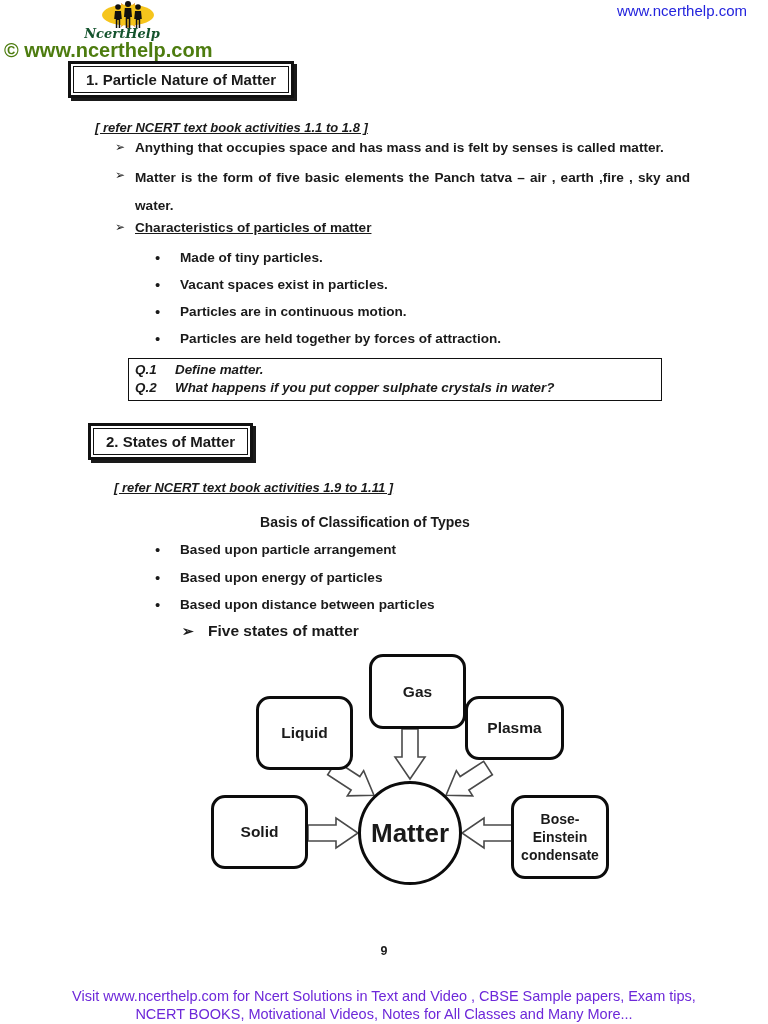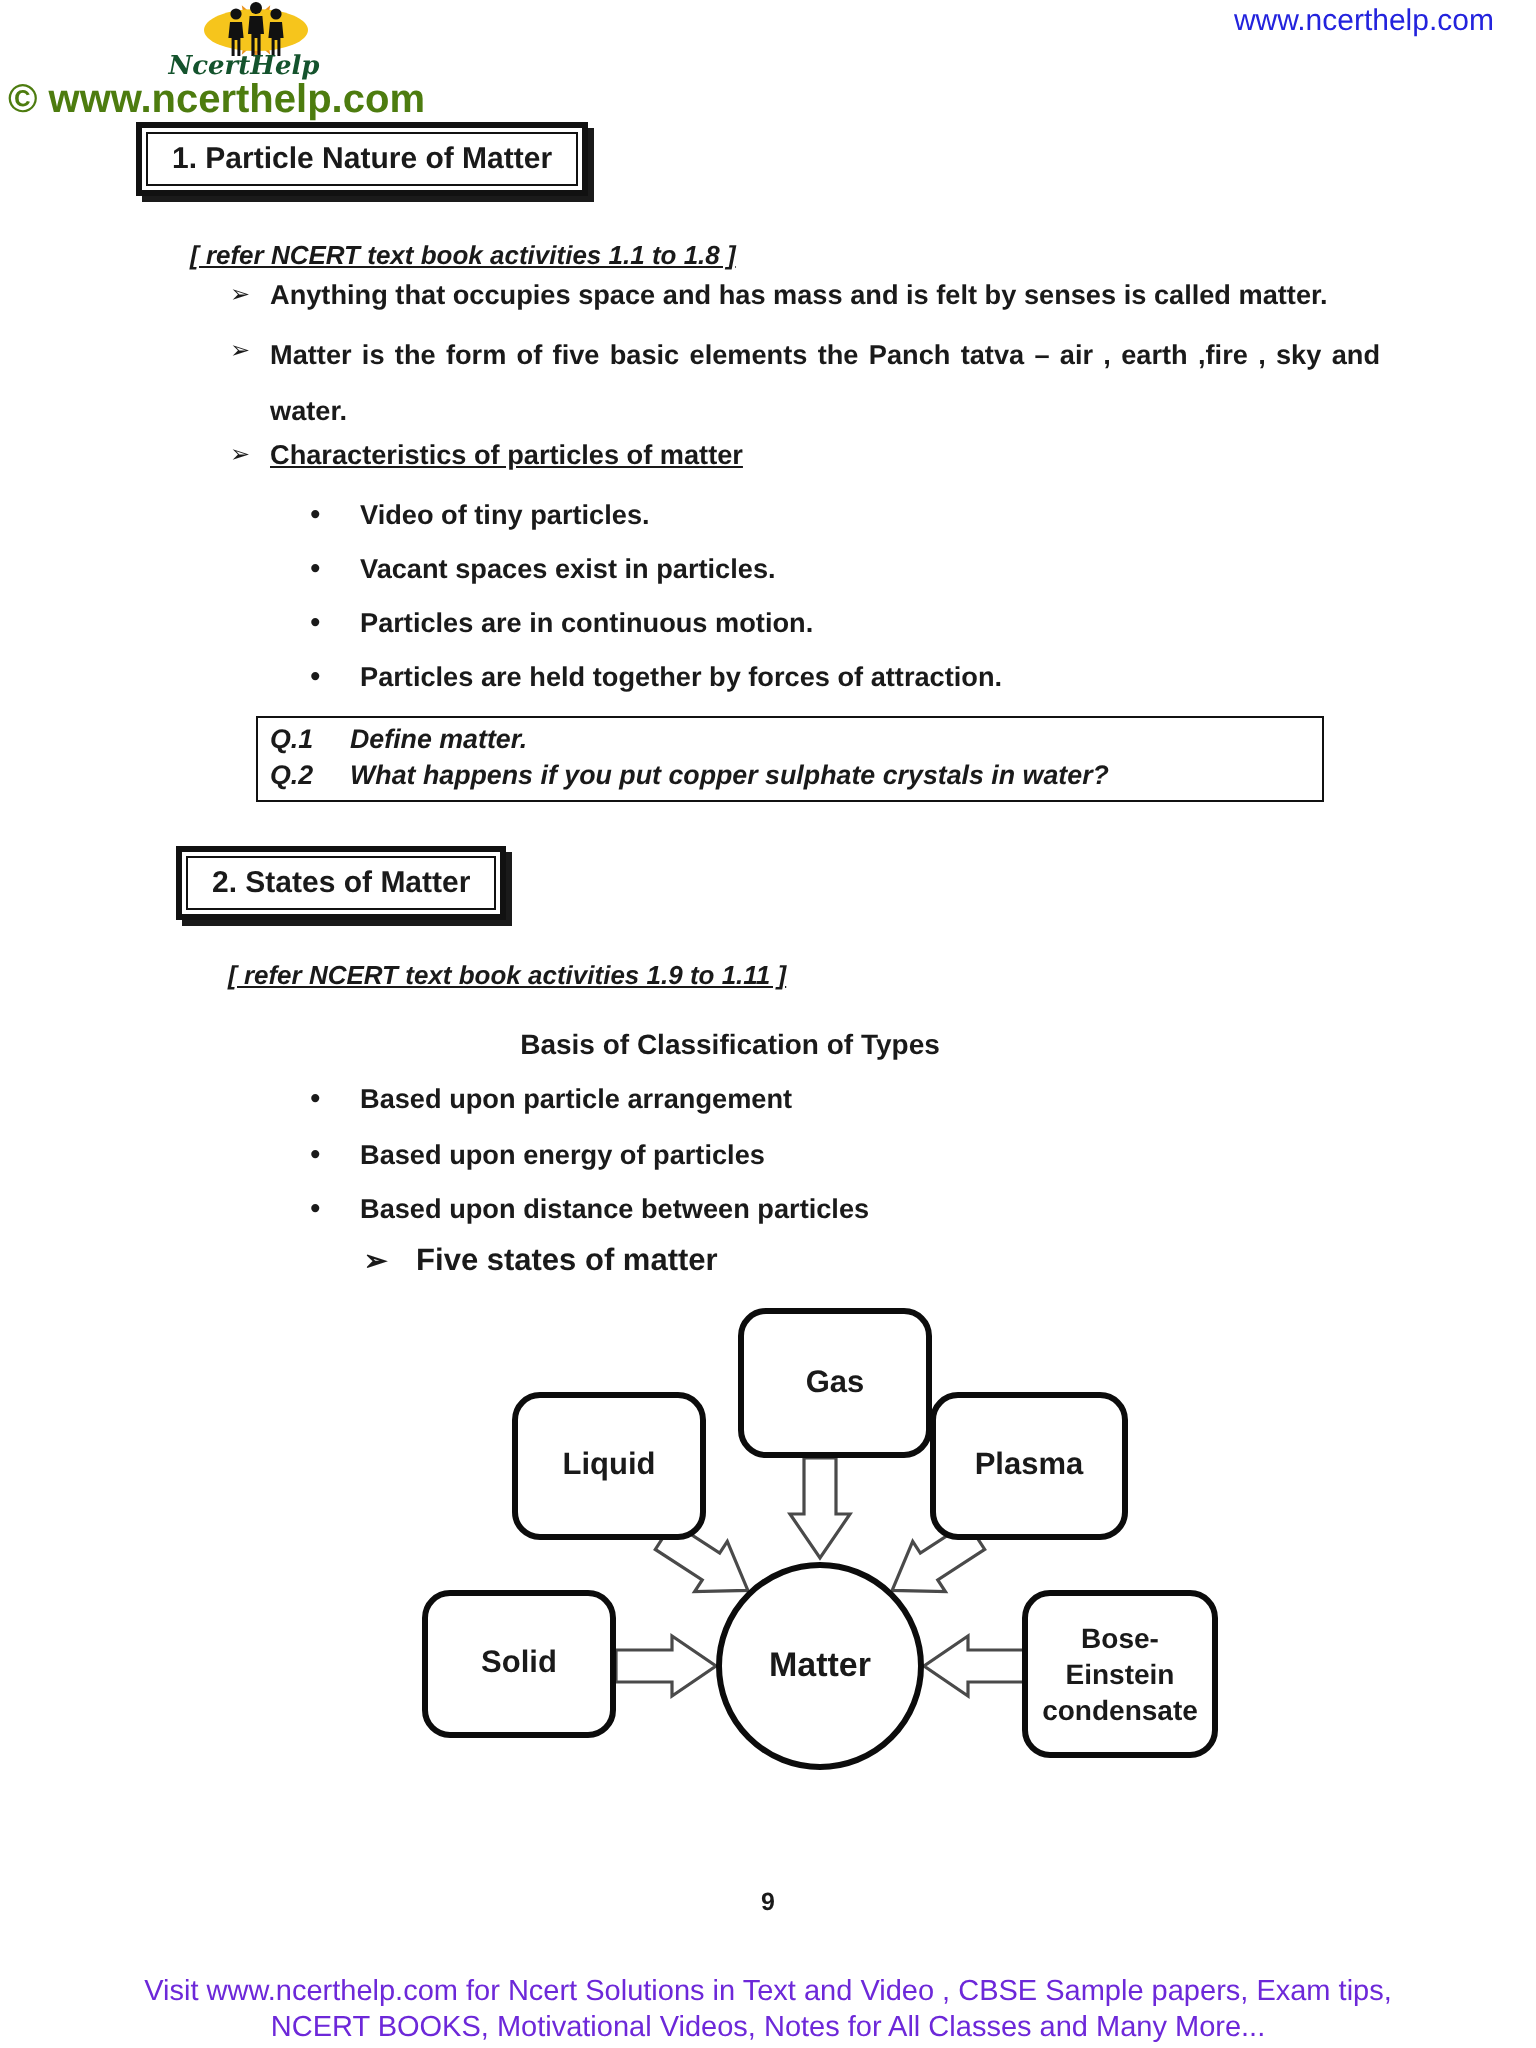--- a/index.html
+++ b/index.html
@@ -50,21 +50,21 @@
   .diagram{position:absolute;left:180px;top:645px;width:440px;height:250px;}
   .node{
     position:absolute;background:#fff;border:3.4px solid #0c0c0c;border-radius:14px;
     display:flex;align-items:center;justify-content:center;text-align:center;
     font-weight:700;font-size:15.5px;box-sizing:border-box;
   }
   .node.small-text{font-size:14px;line-height:18px;padding:0 4px;}
   .matter-circle{
     position:absolute;left:178px;top:136px;width:104px;height:104px;background:#fff;
     border:3.6px solid #0c0c0c;border-radius:50%;display:flex;align-items:center;justify-content:center;
-    font-weight:700;font-size:17px;box-sizing:border-box;
+    font-weight:700;font-size:26px;box-sizing:border-box;
   }
   .arrow-layer{position:absolute;left:0;top:0;}
 
   
   .page-number{position:absolute;left:0;top:944px;width:768px;text-align:center;font-weight:700;font-size:12.5px;}
   .footer-line{position:absolute;left:0;width:768px;text-align:center;font-size:14.5px;color:#6d28d9;}
 </style>
 </head>
 <body>
 
@@ -147,21 +147,21 @@
     <span class="marker" style="top:4px;">➢</span>
     <span class="txt just">Matter is the form of five basic elements the Panch tatva – air , earth ,fire , sky and water.</span>
   </div>
   <div class="arrow-item" style="top:220px;">
     <span class="marker">➢</span>
     <span class="txt char-head">Characteristics of particles of matter</span>
   </div>
 
   <div class="dot-item" style="top:250px;">
     <span class="marker">•</span>
-    <span class="txt">Video of tiny particles.</span>
+    <span class="txt">Made of tiny particles.</span>
   </div>
   <div class="dot-item" style="top:277px;">
     <span class="marker">•</span>
     <span class="txt">Vacant spaces exist in particles.</span>
   </div>
   <div class="dot-item" style="top:304px;">
     <span class="marker">•</span>
     <span class="txt">Particles are in continuous motion.</span>
   </div>
   <div class="dot-item" style="top:331px;">
@@ -212,21 +212,21 @@
         <polygon id="blockarrow" points="0,-8 28,-8 28,-15 50,0 28,15 28,8 0,8" fill="#ffffff" stroke="#4a4a4a" stroke-width="1.6"></polygon>
       </defs>
       <use href="#blockarrow" transform="translate(230,84) rotate(90)"></use>
       <use href="#blockarrow" transform="translate(152,123) rotate(33)"></use>
       <use href="#blockarrow" transform="translate(308,123) rotate(147)"></use>
       <use href="#blockarrow" transform="translate(128,188)"></use>
       <use href="#blockarrow" transform="translate(332,188) rotate(180)"></use>
     </svg>
     <div class="node" style="left:189px;top:9px;width:97px;height:75px;">Gas</div>
     <div class="node" style="left:76px;top:51px;width:97px;height:74px;">Liquid</div>
-    <div class="node" style="left:285px;top:51px;width:99px;height:74px;">Plasma</div>
+    <div class="node" style="left:285px;top:51px;width:99px;height:64px;">Plasma</div>
     <div class="node" style="left:31px;top:150px;width:97px;height:74px;">Solid</div>
     <div class="node small-text" style="left:331px;top:150px;width:98px;height:84px;">Bose-Einstein condensate</div>
     <div class="matter-circle">Matter</div>
   </div>
 
   <div class="page-number">9</div>
   <div class="footer-line" style="top:988px;">Visit www.ncerthelp.com for Ncert Solutions in Text and Video , CBSE Sample papers, Exam tips,</div>
   <div class="footer-line" style="top:1006px;">NCERT BOOKS, Motivational Videos, Notes for All Classes and Many More...</div>
 
 </div>

